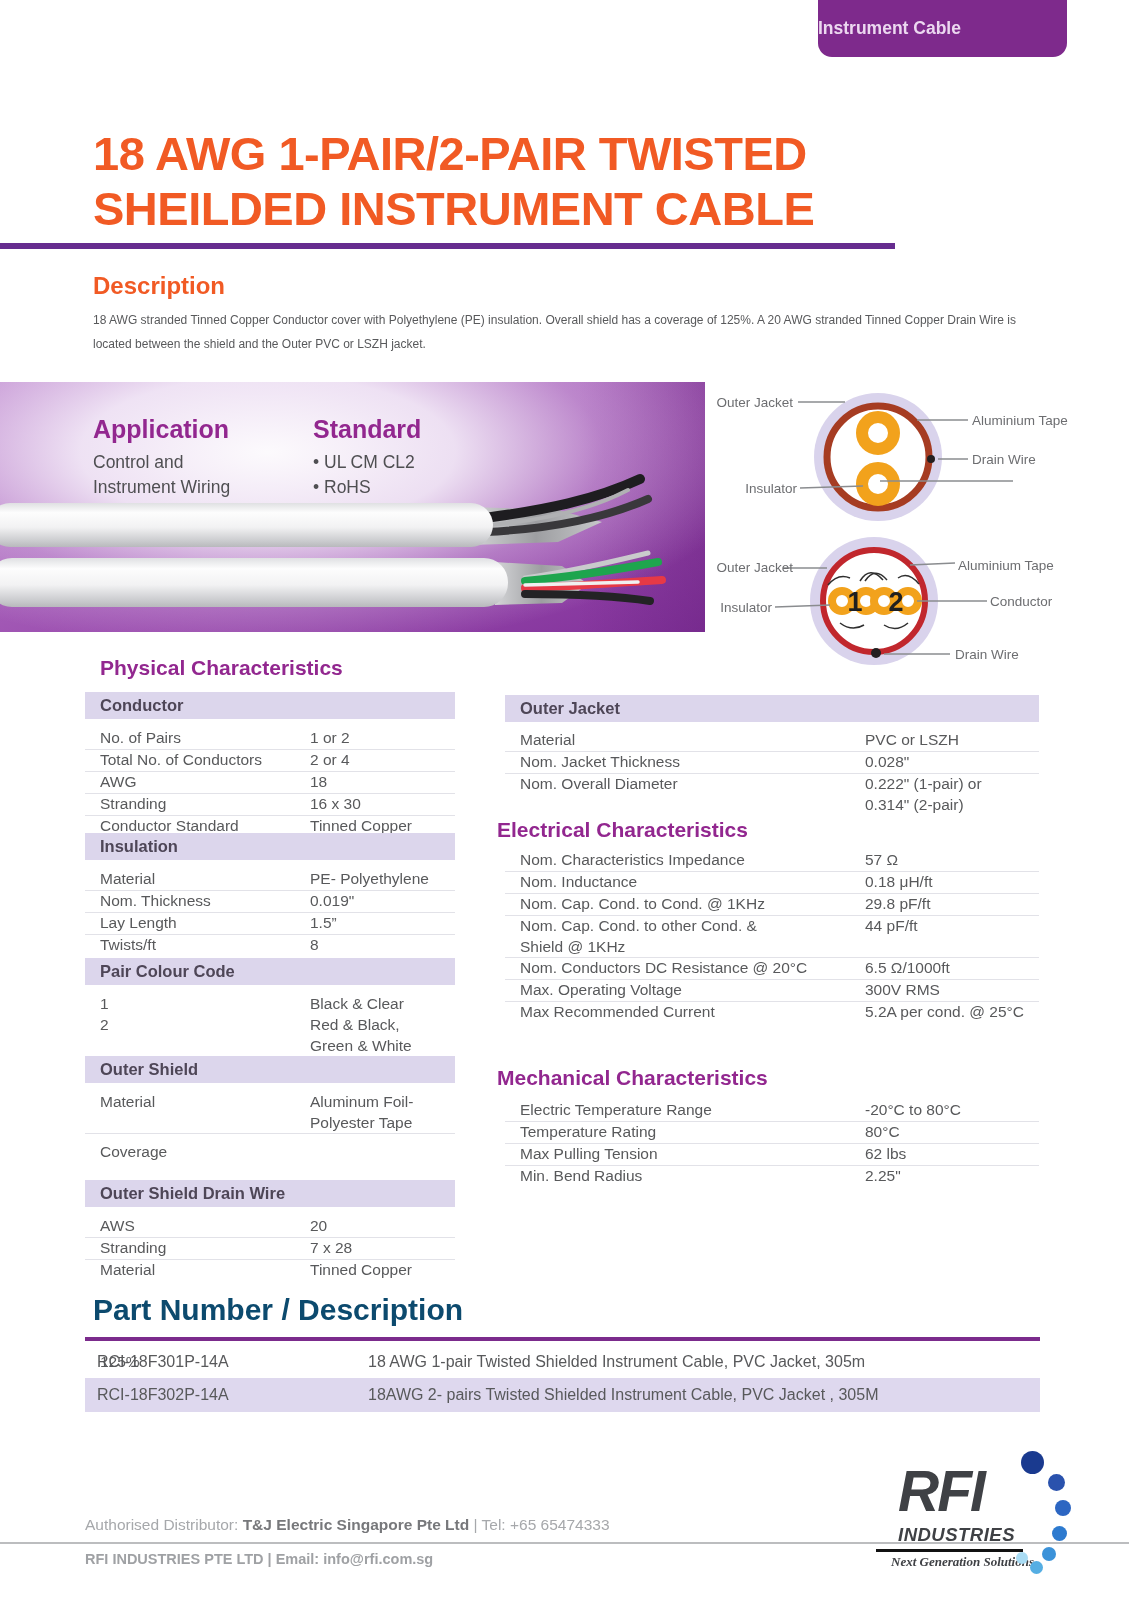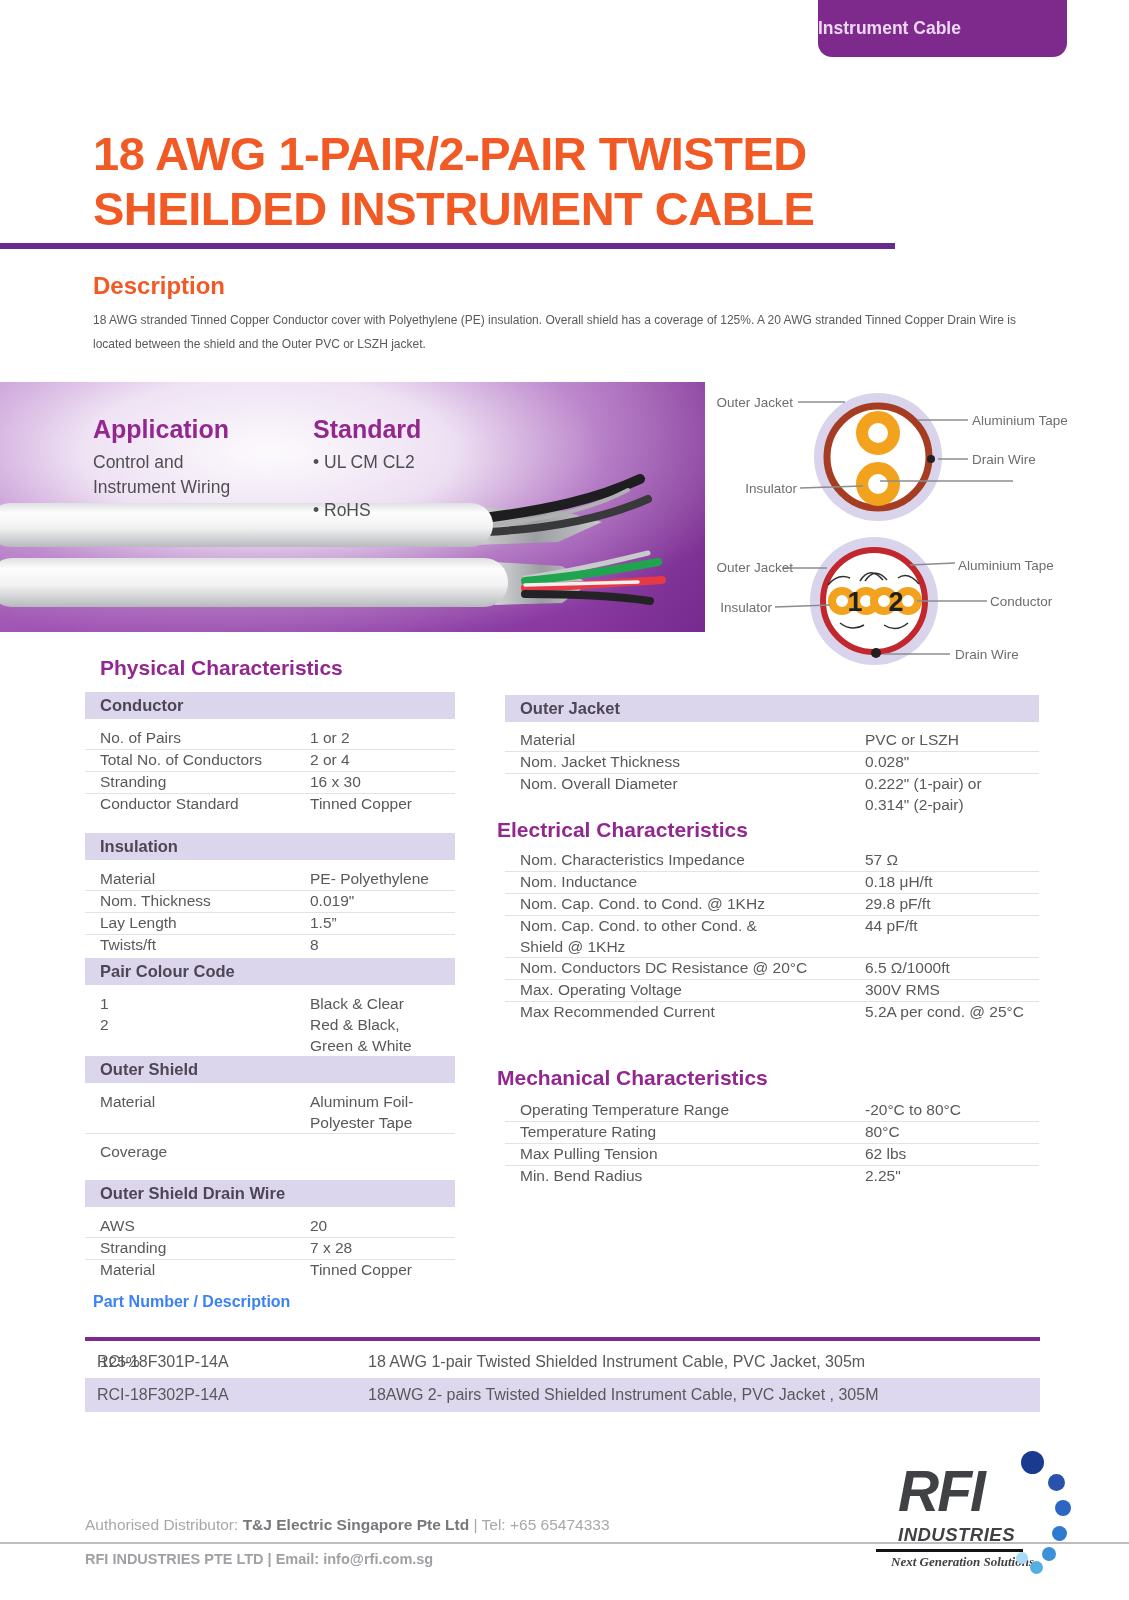--- a/index.html
+++ b/index.html
@@ -20,39 +20,39 @@
     background:
       radial-gradient(ellipse 70% 80% at 38% 28%, rgba(255,255,255,0.97) 0%, rgba(245,238,249,0.9) 38%, rgba(219,189,230,0.45) 68%, rgba(255,255,255,0) 100%),
       linear-gradient(90deg, rgba(0,0,0,0) 82%, rgba(100,30,120,0.35) 100%),
       linear-gradient(160deg, #bd86cd 0%, #b06fc2 22%, #9a4cae 60%, #81319a 100%);}
   .panel-svg{position:absolute;left:0;top:0;}
   .app-head{position:absolute;left:93px;top:33px;color:#92278f;font-weight:bold;font-size:25px;}
   .std-head{position:absolute;left:313px;top:33px;color:#92278f;font-weight:bold;font-size:25px;}
   .app-line1{position:absolute;left:93px;top:70px;font-size:17.5px;color:#4f4f52;}
   .app-line2{position:absolute;left:93px;top:95px;font-size:17.5px;color:#4f4f52;}
   .std-line1{position:absolute;left:313px;top:70px;font-size:17.5px;color:#4f4f52;}
-  .std-line2{position:absolute;left:313px;top:95px;font-size:17.5px;color:#4f4f52;margin-top:23px;}
+  .std-line2{position:absolute;left:313px;top:95px;font-size:17.5px;color:#4f4f52;}
   
   .diagrams{position:absolute;left:700px;top:385px;}
   .dlabel{position:absolute;font-size:13.5px;color:#6d6e71;white-space:nowrap;}
   .dlabel.r{text-align:right;}
   
   .sec{position:absolute;left:85px;width:370px;}
   .sec.right{left:505px;width:534px;}
   .h-purple{position:absolute;color:#92278f;font-weight:bold;font-size:21px;}
   .band{background:#dcd6ec;height:27px;line-height:27px;padding-left:15px;
         font-weight:bold;font-size:16.5px;color:#4e4657;}
   .trow{display:flex;align-items:flex-start;min-height:21px;padding-left:15px;}
   .trow + .trow{border-top:1px solid #e2e2e8;}
   .trow.h2{min-height:41px;align-items:flex-start;}
   .lbl{flex:0 0 210px;font-size:15.5px;line-height:20.5px;white-space:pre-line;}
   .sec.right .lbl{flex:0 0 345px;}
   .val{flex:1;font-size:15.5px;line-height:20.5px;white-space:pre-line;}
   
-  .part-head{position:absolute;left:93px;top:1293px;color:#3b82f6;font-weight:bold;font-size:16px;}
+  .part-head{position:absolute;left:93px;top:1293px;color:#0c4a6e;font-weight:bold;font-size:30px;}
   .part-rule{position:absolute;left:85px;top:1337px;width:955px;height:4px;background:#7b2b8c;}
   .prow{position:absolute;left:85px;width:955px;display:flex;align-items:center;font-size:16px;color:#58595b;}
   .prow .pn{flex:0 0 271px;padding-left:12px;}
   .prow.alt{background:#ded8ee;align-items:center;}
   
   .foot1{position:absolute;left:85px;top:1516px;font-size:15.5px;color:#a6a8ab;}
   .foot1 b{color:#77787b;}
   .foot-div{position:absolute;left:0;top:1542px;width:1129px;height:2px;background:#bcbdbf;}
   .foot2{position:absolute;left:85px;top:1551px;font-size:14.5px;font-weight:bold;color:#9fa1a4;}
   
@@ -182,20 +182,24 @@
     <div style="height:9px;"></div>
     <div class="trow">
         <div class="lbl">No. of Pairs</div>
         <div class="val">1 or 2</div>
       </div>
     <div class="trow">
         <div class="lbl">Total No. of Conductors</div>
         <div class="val">2 or 4</div>
       </div>
     <div class="trow">
+        <div class="lbl">AWG</div>
+        <div class="val">18</div>
+      </div>
+    <div class="trow">
         <div class="lbl">Stranding</div>
         <div class="val">16 x 30</div>
       </div>
     <div class="trow">
         <div class="lbl">Conductor Standard</div>
         <div class="val">Tinned Copper</div>
       </div>
   </div>
 
   <div class="sec" style="top:833px;">
@@ -311,21 +315,21 @@
       </div>
     <div class="trow">
         <div class="lbl">Max Recommended Current</div>
         <div class="val">5.2A per cond. @ 25°C</div>
       </div>
   </div>
 
   <div class="h-purple" style="left:497px;top:1066px;">Mechanical Characteristics</div>
   <div class="sec right" style="top:1100px;">
     <div class="trow">
-        <div class="lbl">Operating Temperature Range</div>
+        <div class="lbl">Electric Temperature Range</div>
         <div class="val">-20°C to 80°C</div>
       </div>
     <div class="trow">
         <div class="lbl">Temperature Rating</div>
         <div class="val">80°C</div>
       </div>
     <div class="trow">
         <div class="lbl">Max Pulling Tension</div>
         <div class="val">62 lbs</div>
       </div>

